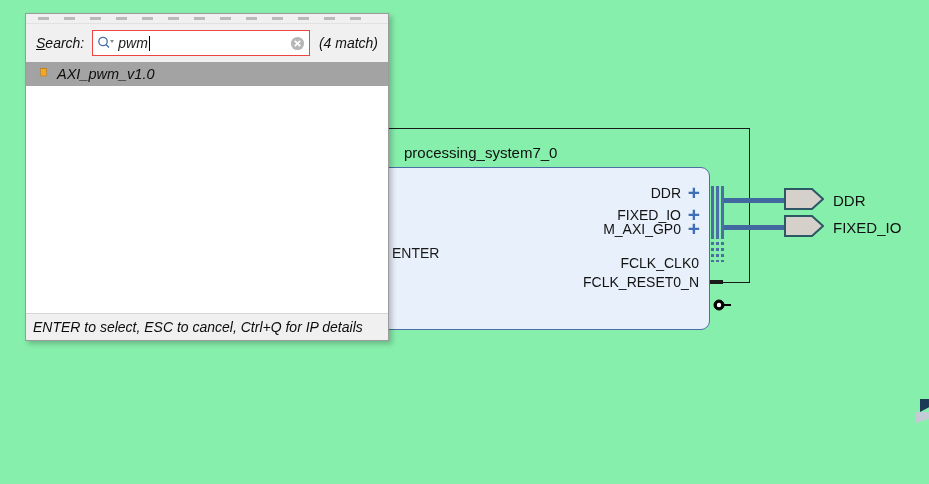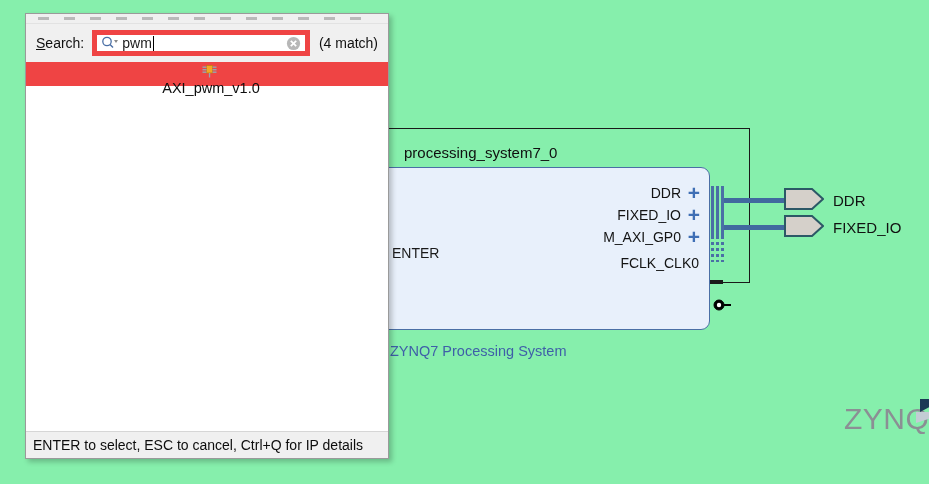--- a/index.html
+++ b/index.html
@@ -182,27 +182,28 @@
     width: 18px;
     height: 12px;
   }
 
   
   #ip-popup {
     position: absolute;
     left: 25px;
     top: 13px;
     width: 364px;
-    height: 446px;
+    height: 328px;
     background: #ffffff;
     border: 1px solid #9a9a9a;
     box-shadow: 3px 3px 5px rgba(0,0,0,0.22);
     box-sizing: border-box;
     display: flex;
     flex-direction: column;
+    font-style: italic;
   }
   #popup-grip {
     height: 9px;
     background: #f0f0f0;
     border-bottom: 1px solid #e2e2e2;
     position: relative;
     flex: 0 0 auto;
   }
   #popup-grip .dots {
     position: absolute;
@@ -225,21 +226,21 @@
     font-size: 14px;
     color: #101010;
     margin-right: 8px;
     white-space: nowrap;
   }
   #search-label u { text-decoration: underline; }
   #search-field {
     flex: 1 1 auto;
     height: 26px;
     background: #ffffff;
-    border: 5px solid #ef4444;
+    border: 1px solid #ef4444;
     display: flex;
     align-items: center;
     padding: 0 4px;
     box-sizing: border-box;
     position: relative;
   }
   #search-icon { width: 18px; height: 16px; flex: 0 0 auto; }
   #search-value {
     font-size: 14px;
     color: #1a1a1a;
@@ -270,21 +271,21 @@
     overflow: hidden;
     position: relative;
   }
   .result-item {
     height: 24px;
     display: flex;
     align-items: center;
     padding-left: 8px;
     box-sizing: border-box;
   }
-  .result-item.selected { background: #ef4444; flex-direction: column; }
+  .result-item.selected { background: #a3a3a3; }
   .ip-icon { width: 18px; height: 18px; flex: 0 0 auto; margin-right: 5px; }
   .result-label { font-size: 14.5px; color: #0d0d0d; }
 
   #popup-status {
     flex: 0 0 auto;
     height: 27px;
     background: #f0f0f0;
     border-top: 1px solid #d6d6d6;
     display: flex;
     align-items: center;
@@ -303,45 +304,47 @@
   <div class="fb-wire" id="outer-top"></div>
   <div class="fb-wire" id="outer-right"></div>
   <div class="fb-wire" id="fb-horiz"></div>
   <div class="fb-wire" id="fb-stub"></div>
 
   <div id="zynq-block-title">processing_system7_0</div>
 
   <div id="zynq-block">
 
     <div id="zynq-logo">
-      <div id="zynq-wordmark">ZYNQ</div>
 
       <div id="zynq-swoosh"></div>
       <div id="zynq-tri"></div>
     </div>
 
     <div class="pin-row" style="top:14px; right:6px;">
       <span class="pin-label">DDR</span>
       <span class="pin-plus">+</span>
     </div>
 
     <div class="pin-row" style="top:36px; right:6px;">
       <span class="pin-label">FIXED_IO</span>
       <span class="pin-plus">+</span>
     </div>
 
-    <div class="pin-row" style="top:58px; right:6px;align-items:center;">
+    <div class="pin-row" style="top:50px; right:6px;align-items:center;">
       <span class="pin-label">M_AXI_GP0</span>
       <span class="pin-plus">+</span>
     </div>
 
     <div class="pin-row" style="top:81px; right:6px;align-items:flex-end;">
       <span class="pin-label">FCLK_CLK0</span>
     </div>
 
+    <div class="pin-row" style="top:103px; right:6px;">
+      <span class="pin-label">FCLK_RESET0_N</span>
+    </div>
   </div>
 
   <div id="aclk-label">ENTER</div>
 
   <div class="bundle" style="left:710px; top:186px;">
       <i></i>
       <i></i>
       <i></i>
     </div>
   <div class="bundle" style="left:710px; top:209px;">
@@ -373,21 +376,20 @@
   </div>
   <div class="ext-port-label" style="left:833px; top:192px;">DDR</div>
 
   <div class="ext-port" style="left:784px; top:215px;">
     <svg width="40" height="22" viewBox="0 0 40 22">
       <polygon points="1,1 28,1 39,11 28,21 1,21" fill="#d5d0ca" stroke="#2c5866" stroke-width="2"></polygon>
     </svg>
   </div>
   <div class="ext-port-label" style="left:833px; top:219px;">FIXED_IO</div>
 
-  <div id="zynq-block-subtitle">ZYNQ7 Processing System</div>
 </div>
 
 <div id="ip-popup">
 
   <div id="popup-grip">
     <div class="dots"></div>
   </div>
 
   <div id="search-bar">
     <div id="search-label"><u>S</u>earch:</div>

